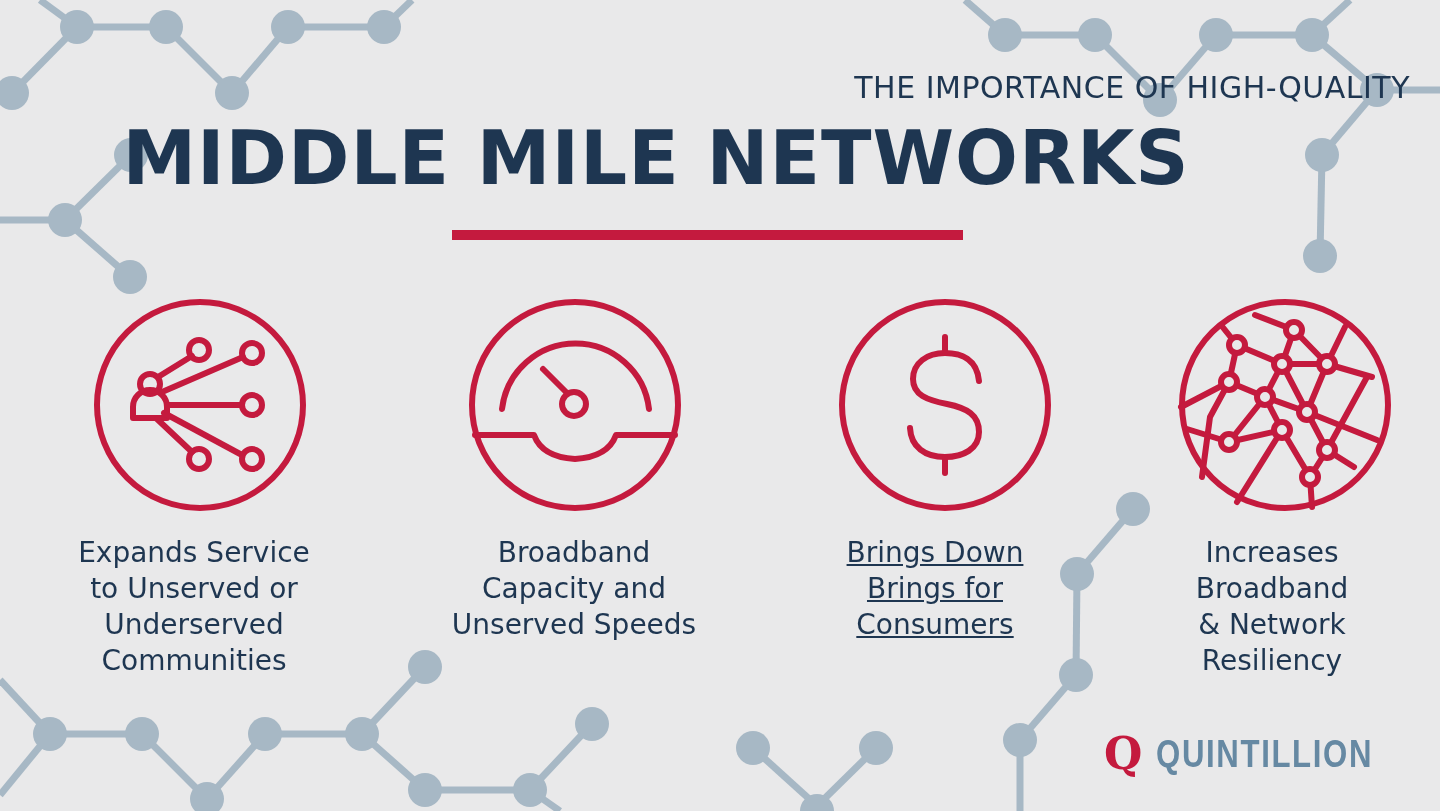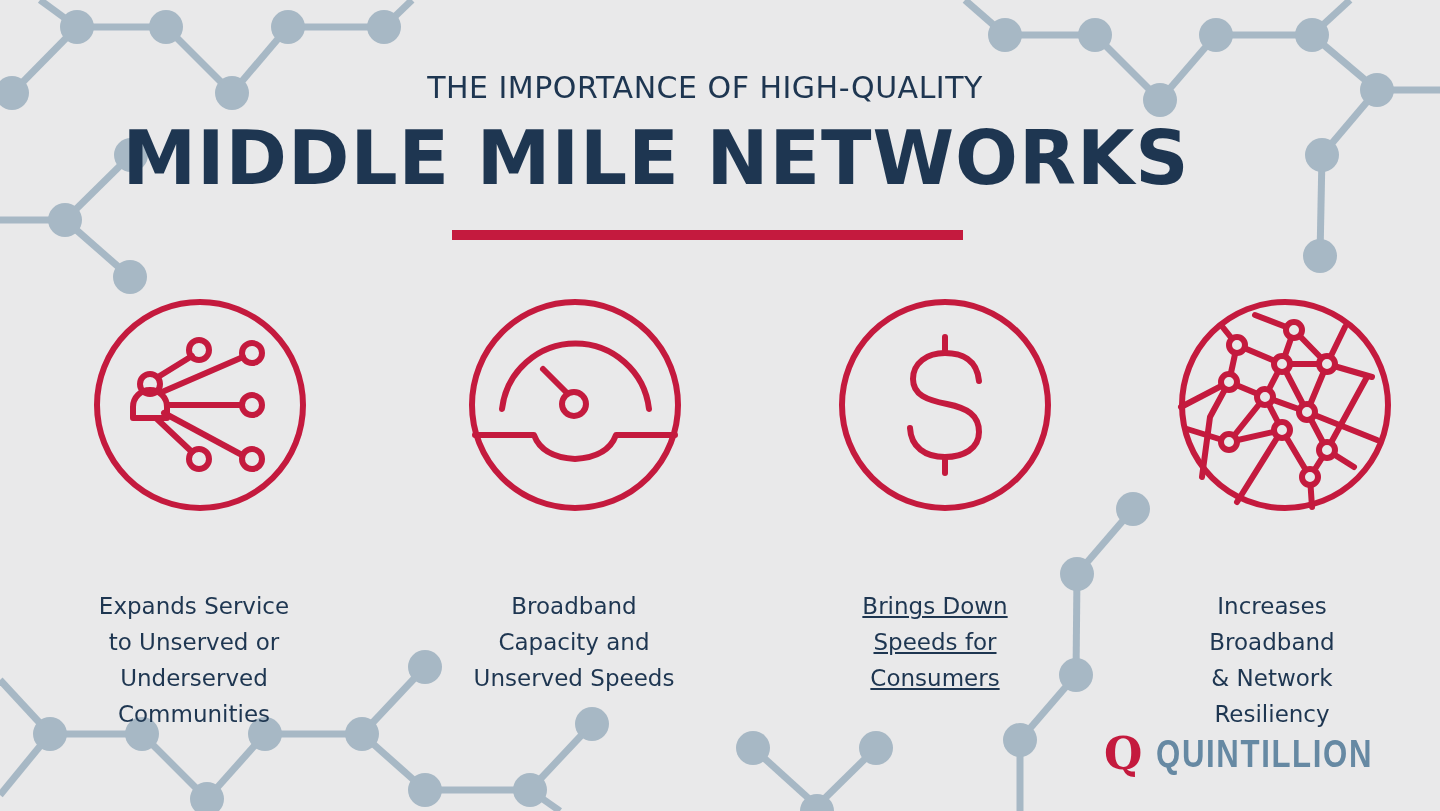--- a/index.html
+++ b/index.html
@@ -8,21 +8,21 @@
       background: #e9e9ea;
       position: relative;
       font-family: "DejaVu Sans", sans-serif;
     }
     .bg-network { position: absolute; left: 0; top: 0; width: 1440px; height: 811px; }
     .bg-network line { stroke: #a7b8c5; stroke-width: 7; }
     .bg-network circle { fill: #a7b8c5; }
 
     .subtitle {
       position: absolute; left: 0; width: 1410px; top: 70px;
-      text-align: center;
+      text-align: right;
       color: #1e3651;
       font-size: 30px; letter-spacing: 0.5px;
       font-weight: normal;
     }
     .title {
       position: absolute; left: 0; width: 1312px; top: 113px;
       text-align: center;
       color: #1e3651;
       font-size: 74px; font-weight: bold;
       letter-spacing: 1px;
@@ -31,24 +31,24 @@
     .rule {
       position: absolute; left: 452px; top: 230px; width: 511px; height: 10px;
       background: #c41a3e;
     }
     .icon {
       position: absolute; width: 216px; height: 216px; top: 297px;
     }
     .icon svg { width: 216px; height: 216px; display: block; }
     .icon svg * { stroke: #c41a3e; fill: none; stroke-width: 6; stroke-linecap: round; stroke-linejoin: round; }
     .caption {
-      position: absolute; top: 588px; width: 300px;
+      position: absolute; top: 535px; width: 300px;
       text-align: center;
       color: #1e3651;
-      font-size: 23px; line-height: 36px;
+      font-size: 28px; line-height: 36px;
     }
     .caption span { display: block; }
     .logo {
       position: absolute; left: 1104px; top: 728px; height: 52px;
       display: flex; align-items: center;
     }
     .logo-q {
       font-family: "DejaVu Serif", serif; font-weight: bold;
       color: #c41a3e; font-size: 44px; line-height: 44px; margin-right: 14px;
     }
@@ -216,21 +216,21 @@
   <span>Underserved</span>
   <span>Communities</span>
 </div>
 <div class="caption" style="left:424px;">
   <span>Broadband</span>
   <span>Capacity and</span>
   <span>Unserved Speeds</span>
 </div>
 <div class="caption" style="left:785px;text-decoration:underline;">
   <span>Brings Down</span>
-  <span>Speeds for</span>
+  <span>Brings for</span>
   <span>Consumers</span>
 </div>
 <div class="caption" style="left:1122px;">
   <span>Increases</span>
   <span>Broadband</span>
   <span>&amp; Network</span>
   <span>Resiliency</span>
 </div>
 
 <div class="logo">

